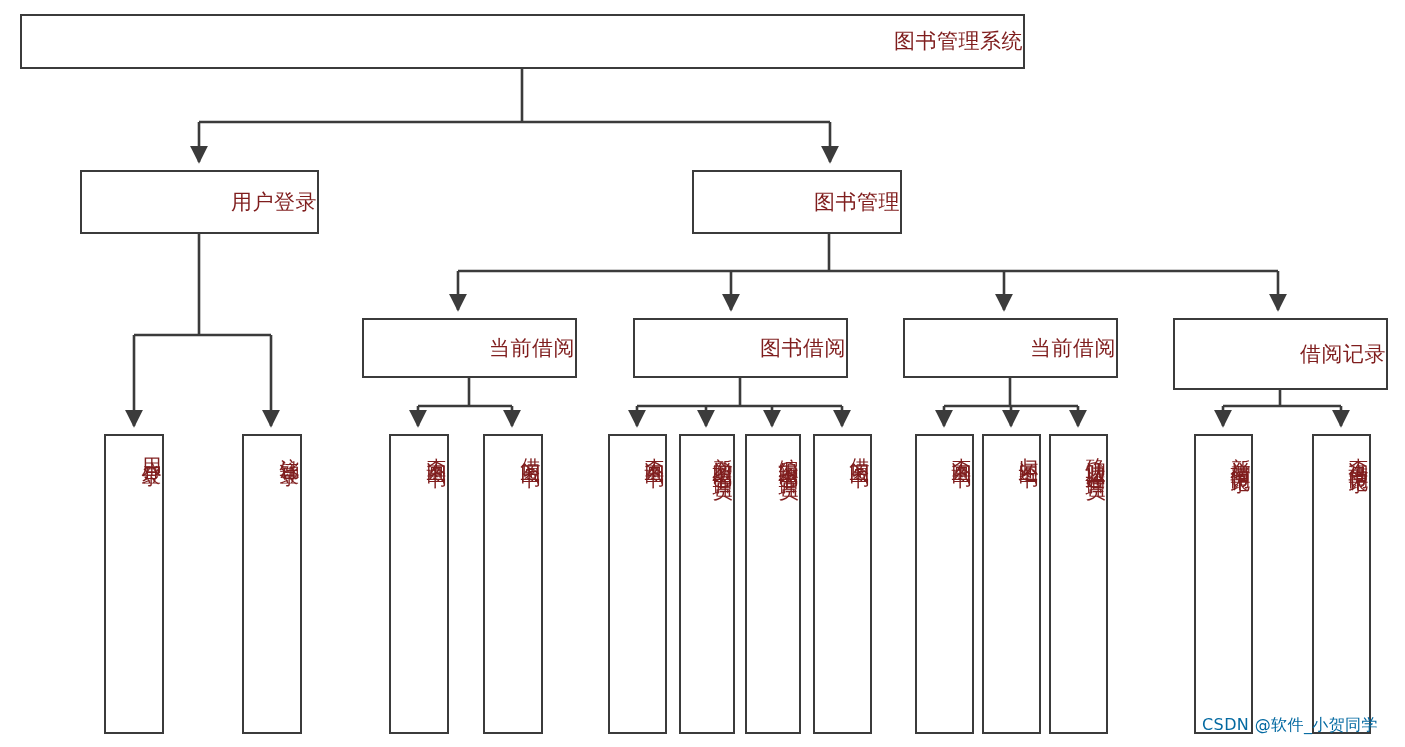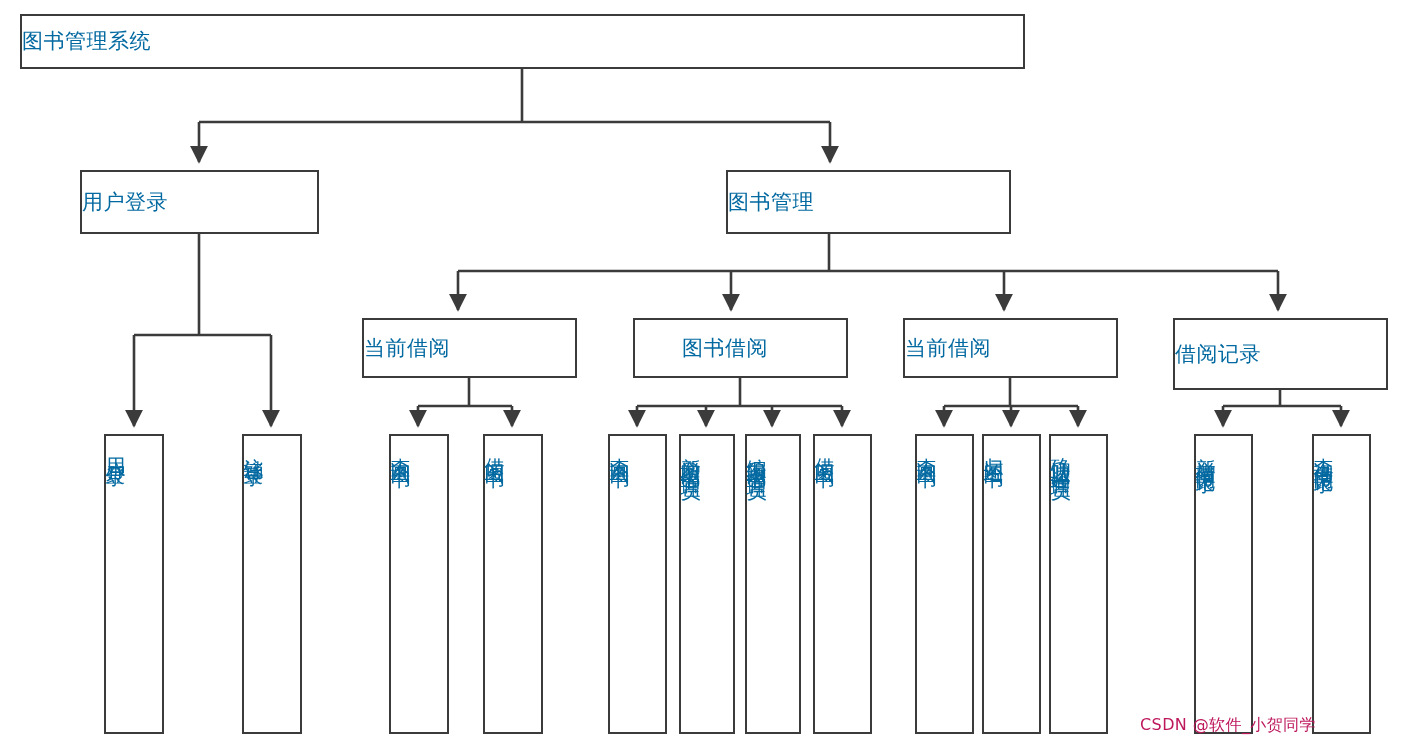--- a/index.html
+++ b/index.html
@@ -25,22 +25,22 @@
     height: 747px;
     pointer-events: none;
   }
   .node {
     position: absolute;
     box-sizing: border-box;
     background: #ffffff;
     border: 2.5px solid #3b3b3b;
     display: flex;
     align-items: center;
-    justify-content: flex-start;
-    color: #0369a1;
+    justify-content: flex-end;
+    color: #7f1d1d;
     z-index: 2;
   }
   .node .label {
     display: block;
     text-align: center;
     line-height: 1.18;
     letter-spacing: 0.5px;
   }
   
   .node.horiz .label {
@@ -55,24 +55,24 @@
   .node.vert .label {
     writing-mode: vertical-rl;
     text-orientation: upright;
     font-size: 20px;
     line-height: 1.0;
     letter-spacing: 3.5px;
     white-space: nowrap;
   }
   .watermark {
     position: absolute;
-    left: 1140px;
+    left: 1202px;
     top: 715px;
     font-size: 16px;
-    color: #be185d;
+    color: #0369a1;
     z-index: 3;
     white-space: nowrap;
     letter-spacing: 0.4px;
   }
 </style>
 </head>
 <body>
 
 <div id="canvas">
 
@@ -126,21 +126,21 @@
     </g>
   </svg>
 
   <div class="node horiz" style="left:20px; top:14px; width:1005px; height:55px;">
     <span class="label">图书管理系统</span>
   </div>
 
   <div class="node horiz" style="left:80px; top:170px; width:239px; height:64px;">
     <span class="label">用户登录</span>
   </div>
-  <div class="node horiz" style="left:726px; top:170px; width:285px; height:64px;">
+  <div class="node horiz" style="left:692px; top:170px; width:210px; height:64px;">
     <span class="label">图书管理</span>
   </div>
 
   <div class="node horiz" style="left:362px; top:318px; width:215px; height:60px;">
     <span class="label">当前借阅</span>
   </div>
   <div class="node horiz" style="left:633px; top:318px; width:215px; height:60px;padding-left:47px;">
     <span class="label">图书借阅</span>
   </div>
   <div class="node horiz" style="left:903px; top:318px; width:215px; height:60px;font-family:Liberation Serif, serif;">

